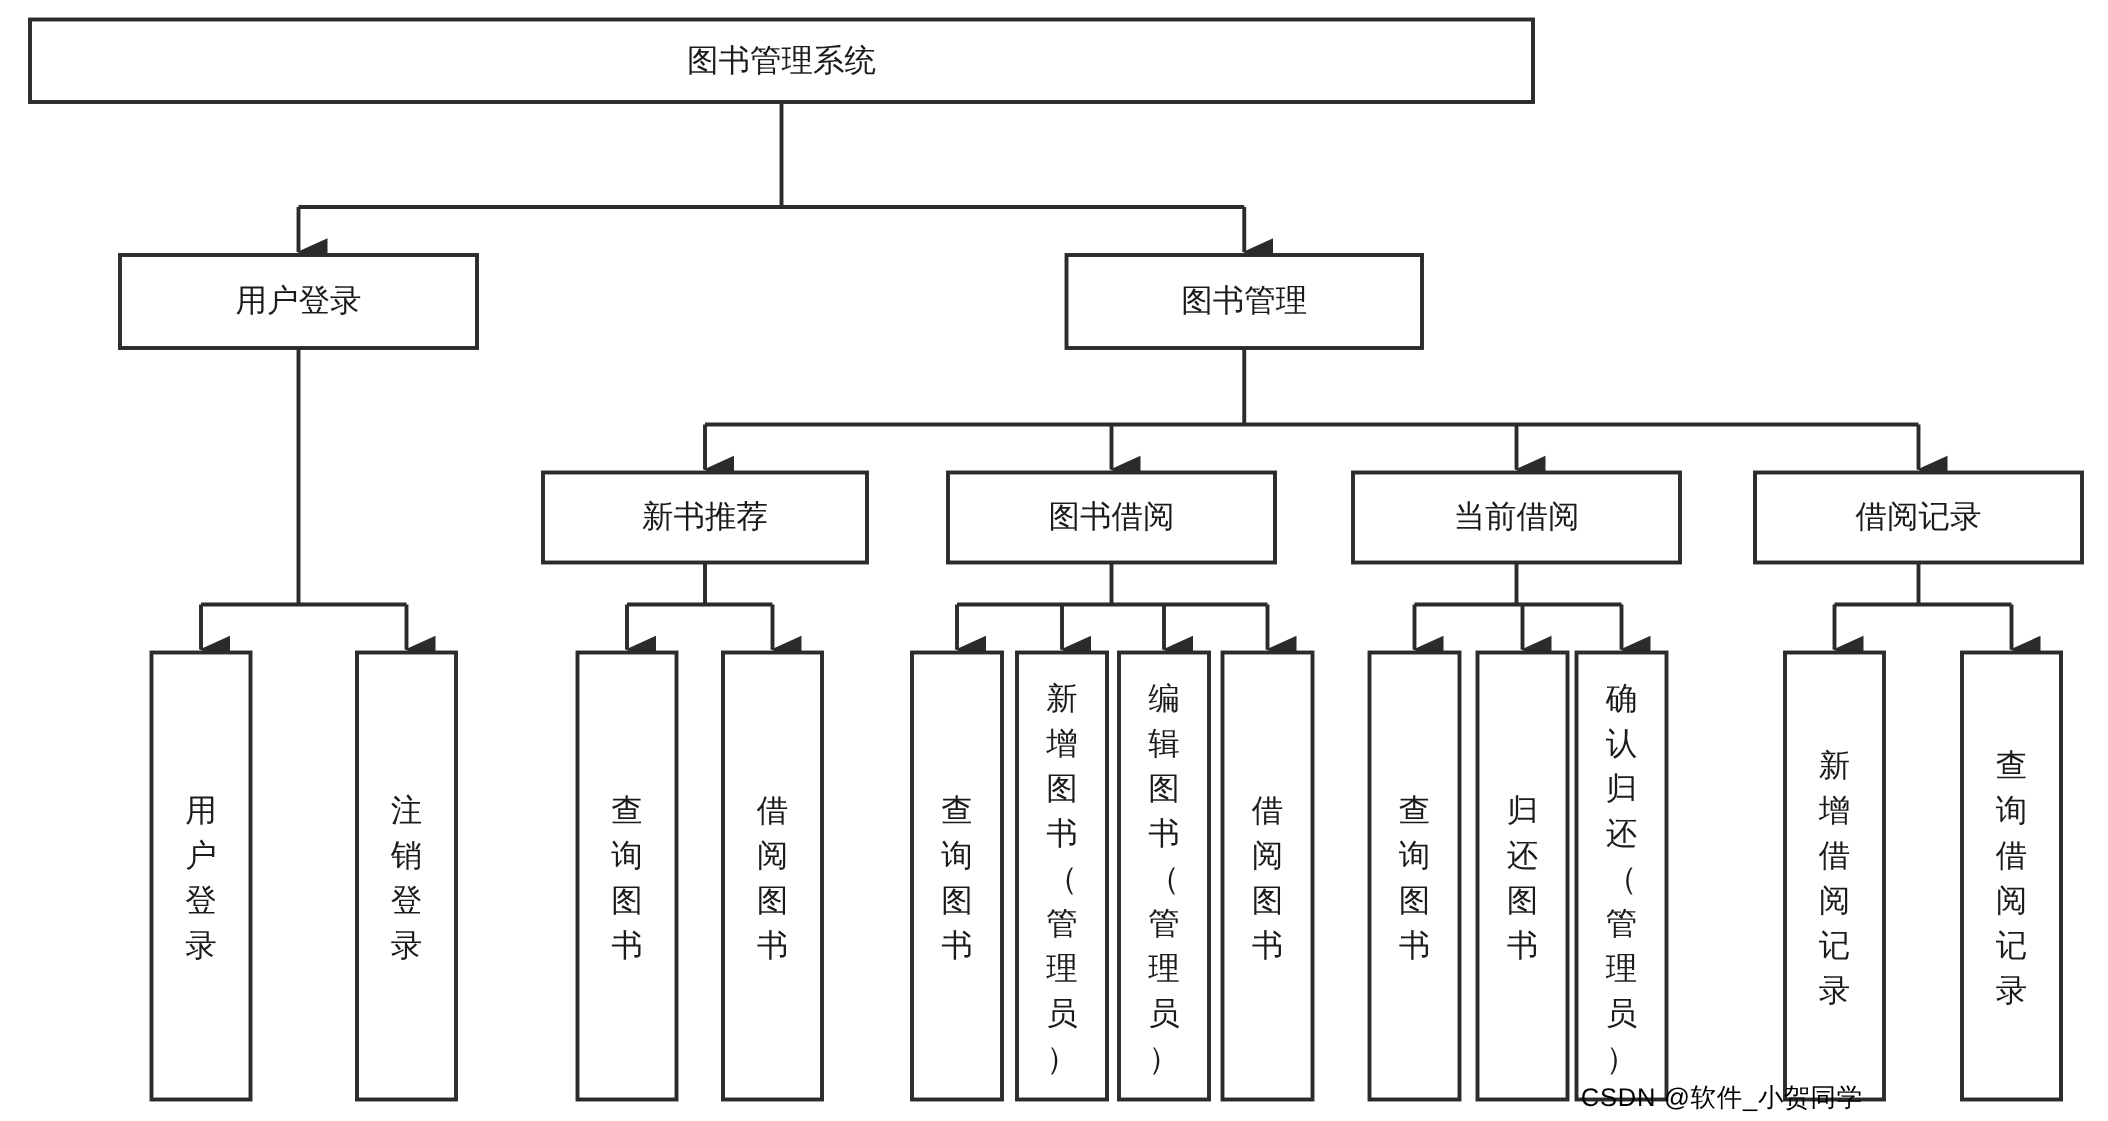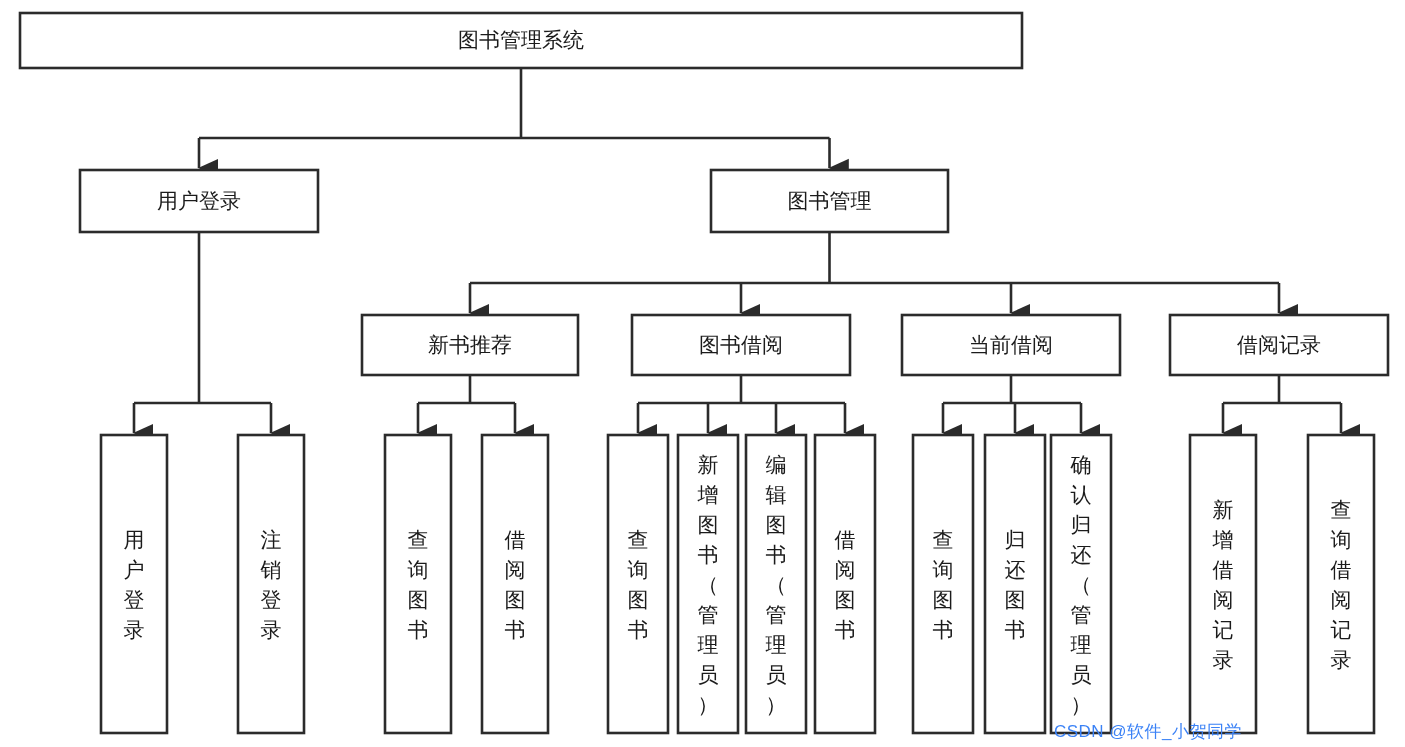--- a/index.html
+++ b/index.html
@@ -52,21 +52,21 @@
     font-family: "Liberation Sans", "DejaVu Sans", sans-serif;
     font-size: 21px;
     text-anchor: middle;
   }
   .watermark-text {
     position: absolute;
     right: 14px;
     bottom: 4px;
     font-family: "Liberation Sans", "DejaVu Sans", sans-serif;
     font-size: 17px;
-    color: #3b82f6;
+    color: #000000;
     white-space: nowrap;
     letter-spacing: 0.5px;
     user-select: none;
   }
 </style>
 </head>
 <body>
 
 <div id="diagram-root">
 

